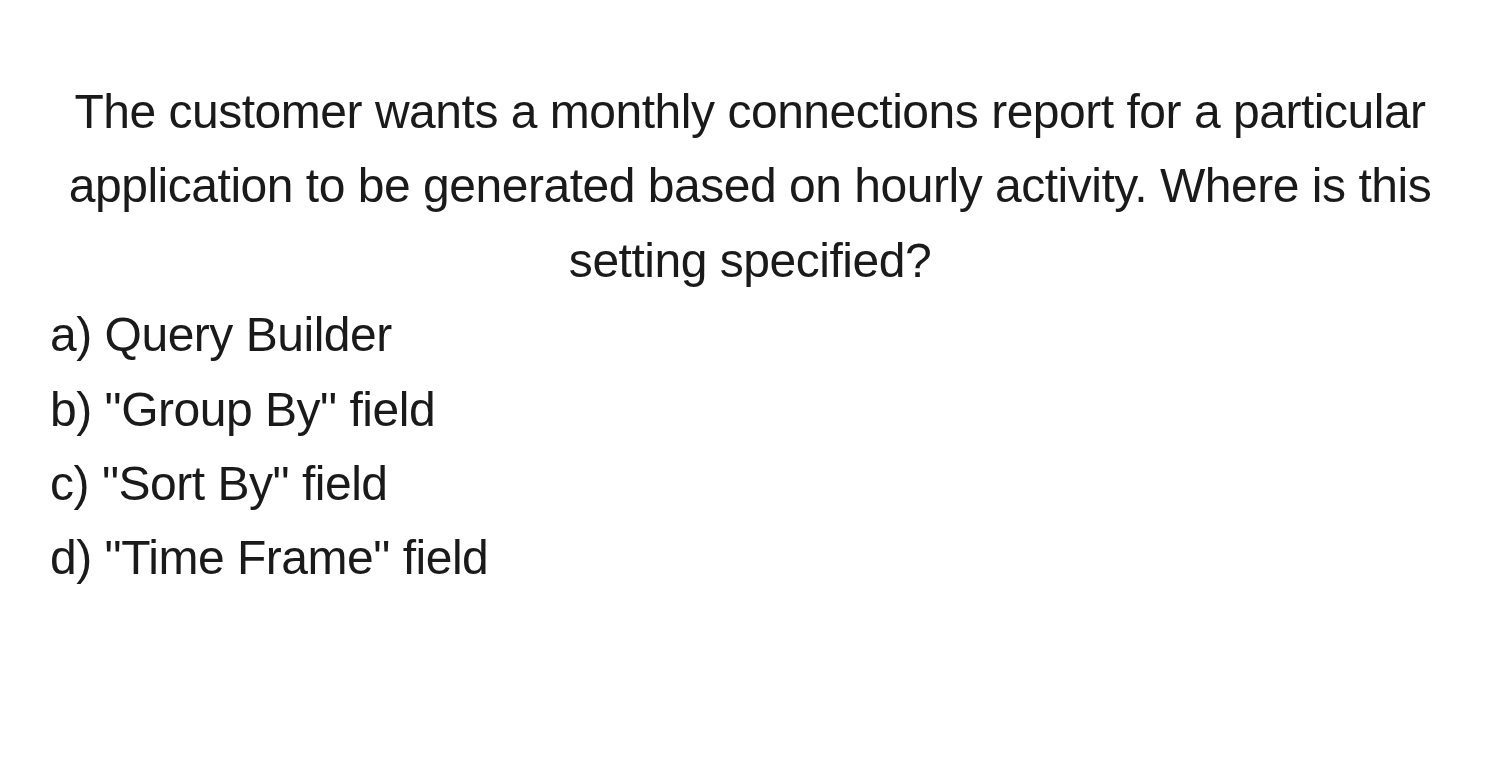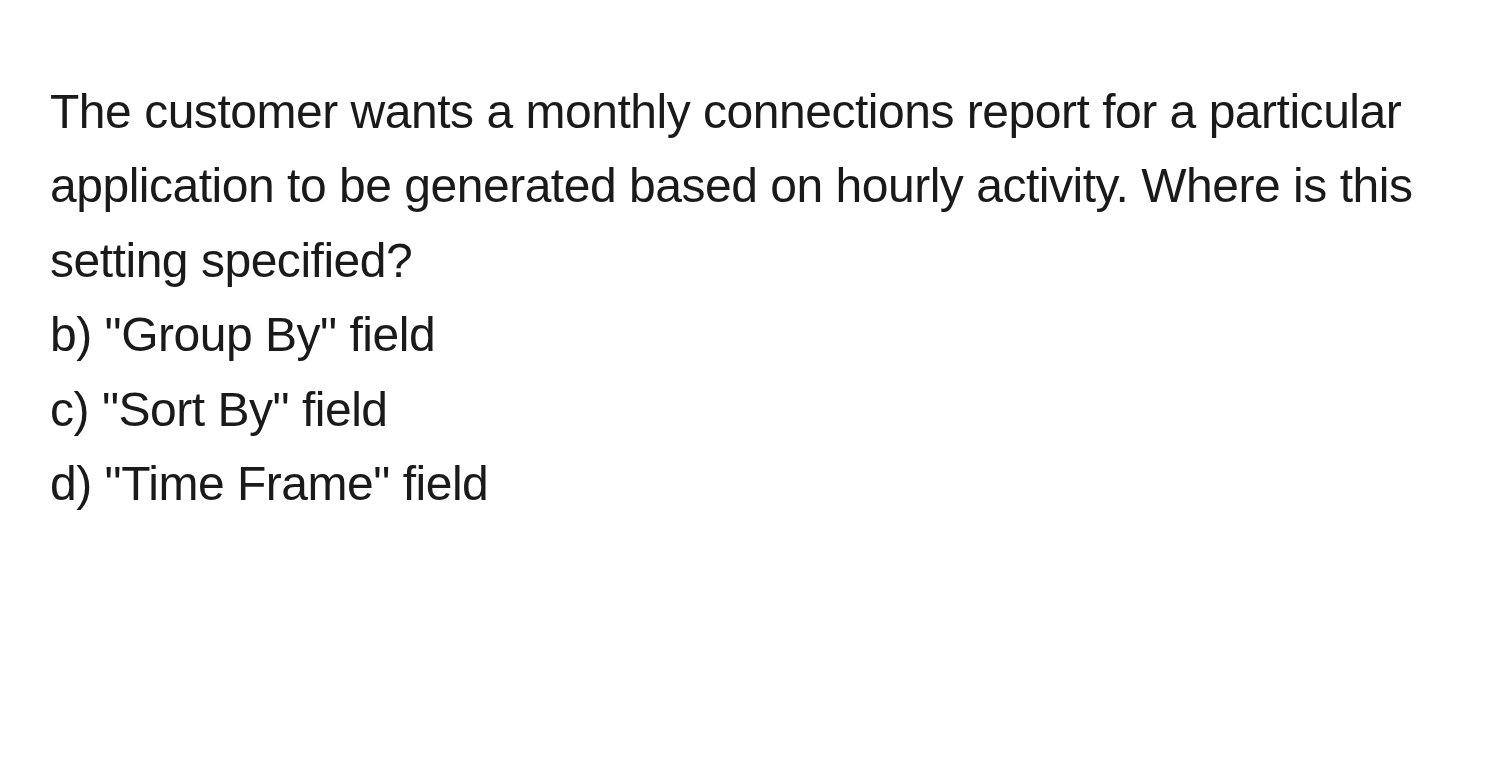--- a/index.html
+++ b/index.html
@@ -15,26 +15,28 @@
       padding: 75px 50px;
     }
     .question-container {
       color: #1a1a1a;
       font-size: 48px;
       line-height: 1.55;
       letter-spacing: -0.01em;
     }
     .question-text {
       margin-bottom: 0;
+      text-align: center;
     }
     .option {
       display: block;
     }
   </style>
 </head>
 <body>
 
 <div class="question-container">
   <div class="question-text">The customer wants a monthly connections report for a particular application to be generated based on hourly activity. Where is this setting specified?</div>
+  <div class="option">a) Query Builder</div>
   <div class="option">b) "Group By" field</div>
   <div class="option">c) "Sort By" field</div>
   <div class="option">d) "Time Frame" field</div>
 </div>
 
 </body></html>

